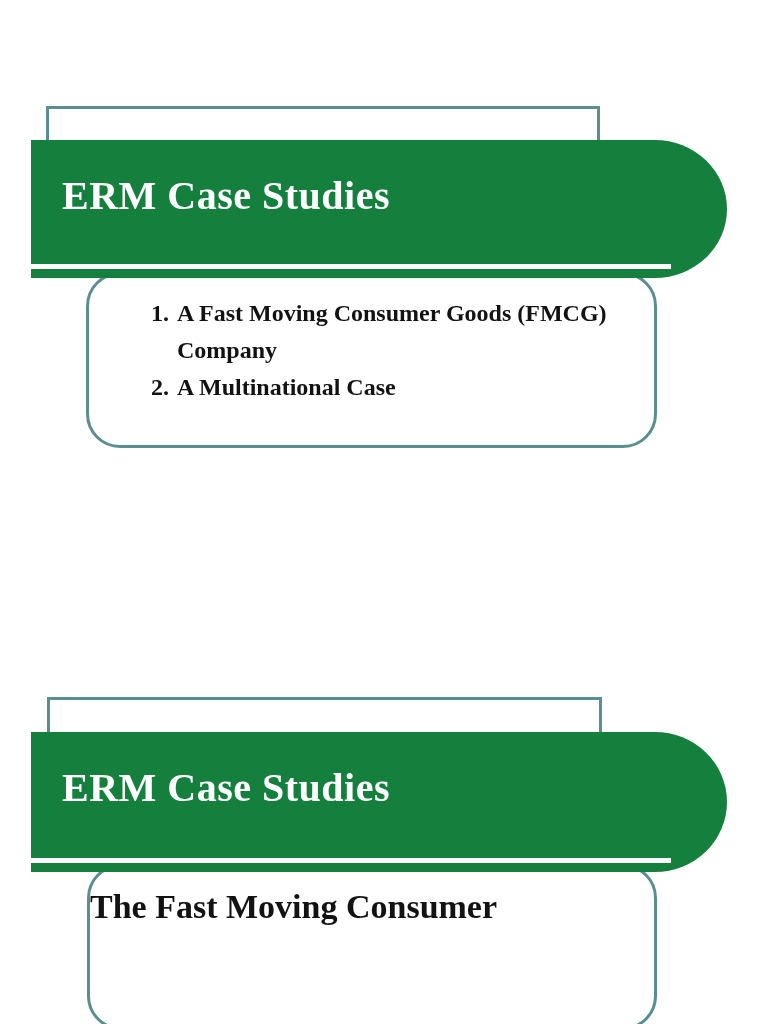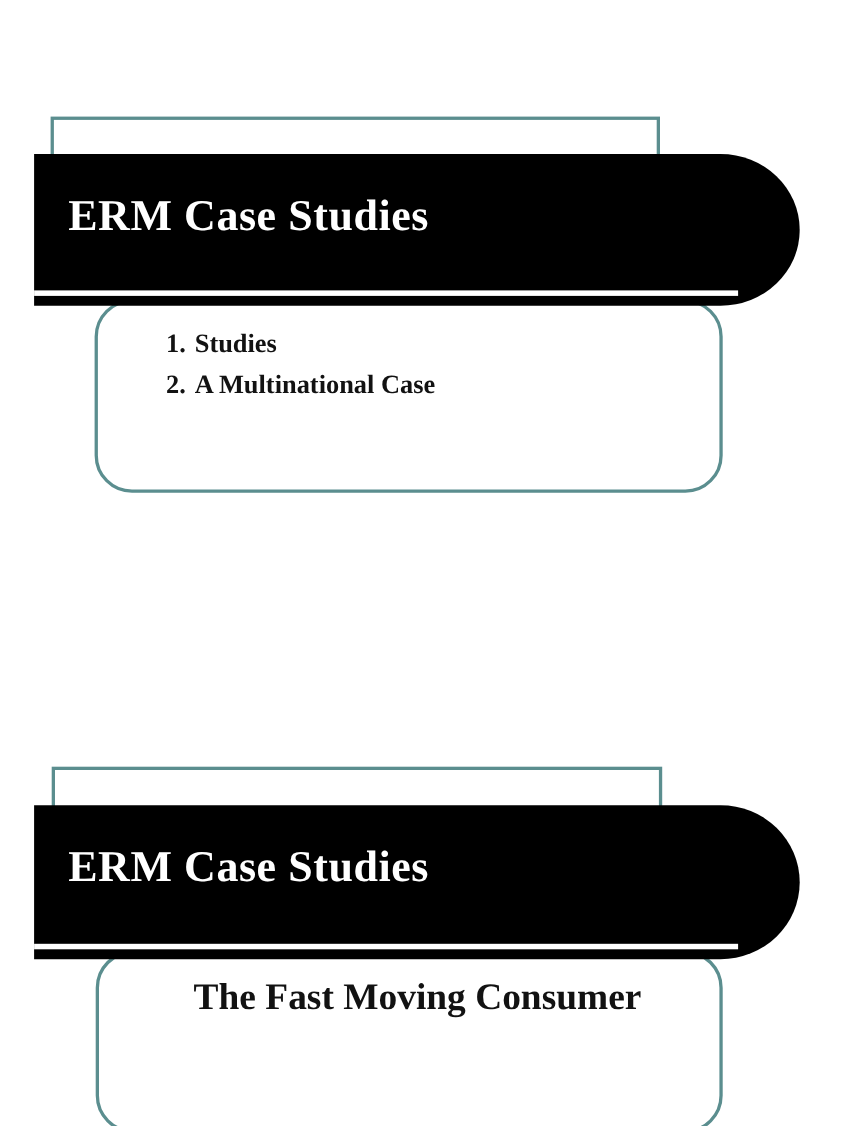--- a/index.html
+++ b/index.html
@@ -37,21 +37,21 @@
     z-index: 2;
     box-sizing: border-box;
   }
   #slide-1 .content-panel { left: 86px; top: 272px; width: 571px; height: 176px; }
   #slide-2 .content-panel { left: 87px; top: 272px; width: 570px; height: 166px; }
 
   
   .banner {
     position: absolute;
     left: 31px;
-    background: #000000;
+    background: #15803d;
     z-index: 3;
   }
   #slide-1 .banner { top: 140px; width: 696px; height: 138px;
     border-radius: 0 72px 72px 0 / 0 69px 69px 0; }
   #slide-2 .banner { top: 140px; width: 696px; height: 140px;
     border-radius: 0 72px 72px 0 / 0 70px 70px 0; }
 
   .banner-title {
     position: absolute;
     left: 31px; top: 33px;
@@ -85,42 +85,42 @@
   }
   .list-item { display: flex; align-items: flex-start; }
   .list-item-number { width: 26px; flex: 0 0 26px; }
   .list-item-text { width: 470px; }
   .list-item-text span { display: block; }
 
   
   .panel-body {
     position: absolute;
     left: 0; top: 18px;
-    padding-left: 86px;
     color: #121212;
     font-size: 34px;
     font-weight: bold;
     line-height: 44px;
   }
   .panel-body span { display: block; white-space: nowrap; }
 </style>
 </head>
 <body>
 
 <div class="page">
 
   <section class="slide" id="slide-1">
     <div class="back-rect"></div>
 
     <div class="content-panel">
       <ul class="numbered-list">
         <li class="list-item">
           <span class="list-item-number">1.</span>
           <span class="list-item-text">
-            <span>Studies</span>
+            <span>A Fast Moving Consumer Goods (FMCG)</span>
+            <span>Company</span>
           </span>
         </li>
         <li class="list-item">
           <span class="list-item-number">2.</span>
           <span class="list-item-text">
             <span>A Multinational Case</span>
           </span>
         </li>
       </ul>
     </div>

